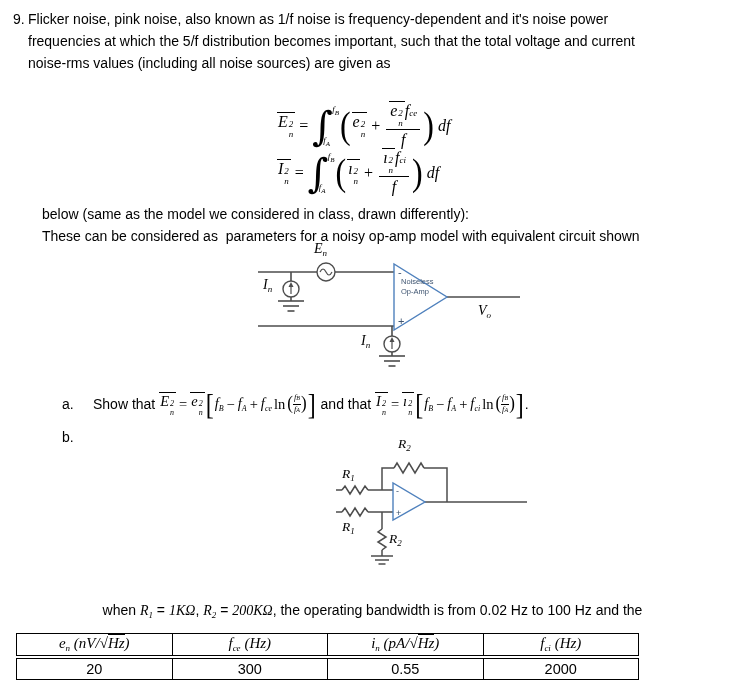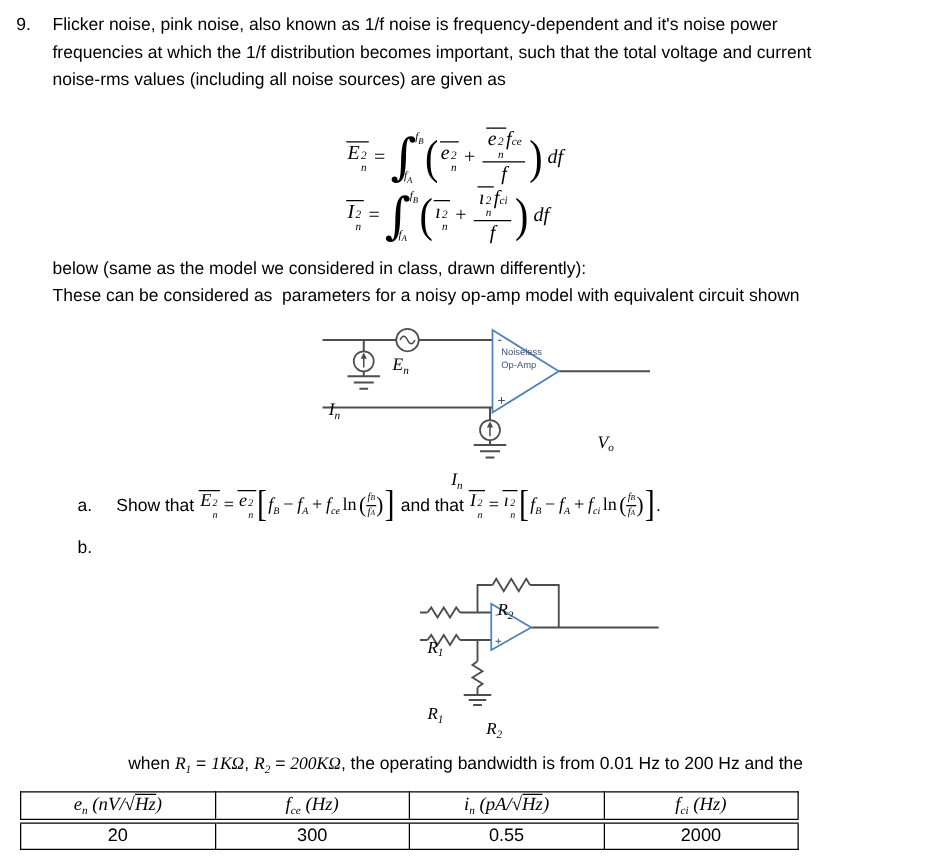--- a/index.html
+++ b/index.html
@@ -32,40 +32,40 @@
   .medp { display:inline-block; font-family:"Liberation Serif", serif; font-style:normal; font-size:17px; line-height:0.9; transform:scaleY(1.05); }
   .sfrac { display:inline-flex; flex-direction:column; align-items:center; font-size:8.5px; line-height:1.15; vertical-align:middle;
            font-family:"Liberation Serif", serif; font-style:italic; }
   .sfrac .n { border-bottom:1px solid #000; padding:0 1px 0.5px 1px; }
   .inlmath { display:inline-flex; align-items:center; font-family:"Liberation Serif", serif; font-style:italic; font-size:14.5px; }
   .eqs { margin:0 4px; }
   .plus { margin:0 4px; }
   
   .listrow { display:flex; align-items:center; white-space:pre; }
   
-  .clabel { position:absolute; font-family:"Liberation Serif", serif; font-style:italic; font-size:14px; line-height:1;margin-top:44px; }
+  .clabel { position:absolute; font-family:"Liberation Serif", serif; font-style:italic; font-size:14px; line-height:1; }
   .copamp { position:absolute; font-family:"Liberation Sans", sans-serif; font-size:7.5px; color:#3f5571; line-height:1.25; font-style:normal; }
   .csign  { position:absolute; font-family:"Liberation Sans", sans-serif; font-size:11px; color:#3f5571; line-height:1; }
   
   table.spec { position:absolute; left:16px; top:633px; width:623px; border-collapse:collapse; border:1.5px solid #000; table-layout:fixed; }
   table.spec td { border:1px solid #000; height:23px; text-align:center; vertical-align:middle; }
   table.spec tr.hdr td { border-bottom:4px double #000; font-family:"Liberation Serif", serif; font-style:italic; font-size:15px; }
   table.spec tr.val td { font-family:"Liberation Sans", sans-serif; font-size:14.5px; }
   .ol { border-top:1.1px solid #000; }
   .sqrtsym { font-style:normal; }
 </style>
 </head>
 <body>
 
 <div class="abs" style="left:13px; top:8px;">
   <span class="pline">9.</span>
 </div>
-<div class="abs" style="left:42px; top:8px;">
+<div class="abs" style="left:28px; top:8px;">
   <div class="pline">Flicker noise, pink noise, also known as 1/f noise is frequency-dependent and it's noise power</div>
-  <div class="pline">frequencies at which the 1/f distribution becomes important, such that the total voltage and current</div>
+  <div class="pline">frequencies at which the 5/f distribution becomes important, such that the total voltage and current</div>
   <div class="pline">noise-rms values (including all noise sources) are given as</div>
 </div>
 
 <div class="abs" style="left:277px; top:102px;">
 
   <div class="eqrow">
     <span class="bar">
         <span>E</span>
         <span class="ss">
           <span>2</span>
@@ -267,21 +267,21 @@
   <span class="clabel" style="left:70px; top:-4px; font-size:13.5px;"><span>R</span><span class="msub">2</span></span>
   <span class="clabel" style="left:14px; top:26px; font-size:13.5px;"><span>R</span><span class="msub">1</span></span>
   <span class="clabel" style="left:14px; top:79px; font-size:13.5px;"><span>R</span><span class="msub">1</span></span>
   <span class="clabel" style="left:61px; top:91px; font-size:13.5px;"><span>R</span><span class="msub">2</span></span>
   <span class="csign" style="left:68px; top:46px; font-size:9px;">-</span>
   <span class="csign" style="left:68px; top:68px; font-size:9px;">+</span>
 </div>
 
 <div class="abs" style="left:87px; top:577px;">
   <div class="pline">
-    <span class="seg">when </span><span class="mi"><span>R</span><span class="msub">1</span></span><span class="seg"> = </span><span class="mi">1KΩ</span><span class="seg">, </span><span class="mi"><span>R</span><span class="msub">2</span></span><span class="seg"> = </span><span class="mi">200KΩ</span><span class="seg">, the operating bandwidth is from 0.01 Hz to 200 Hz and the</span>
+    <span class="seg">when </span><span class="mi"><span>R</span><span class="msub">1</span></span><span class="seg"> = </span><span class="mi">1KΩ</span><span class="seg">, </span><span class="mi"><span>R</span><span class="msub">2</span></span><span class="seg"> = </span><span class="mi">200KΩ</span><span class="seg">, the operating bandwidth is from 0.02 Hz to 100 Hz and the</span>
   </div>
 </div>
 
 <table class="spec">
   <tbody>
       <tr class="hdr">
     <td><span>e</span><span class="msub">n</span><span class="seg"> (nV/</span><span class="sqrtsym">√</span><span class="ol">Hz</span><span></span><span>)</span></td>
     <td><span>f</span><span class="msub">ce</span><span class="seg"> (</span><span class="sqrtsym"></span><span class="ol"></span><span>Hz</span><span>)</span></td>
     <td><span>i</span><span class="msub">n</span><span class="seg"> (pA/</span><span class="sqrtsym">√</span><span class="ol">Hz</span><span></span><span>)</span></td>
     <td><span>f</span><span class="msub">ci</span><span class="seg"> (</span><span class="sqrtsym"></span><span class="ol"></span><span>Hz</span><span>)</span></td>

